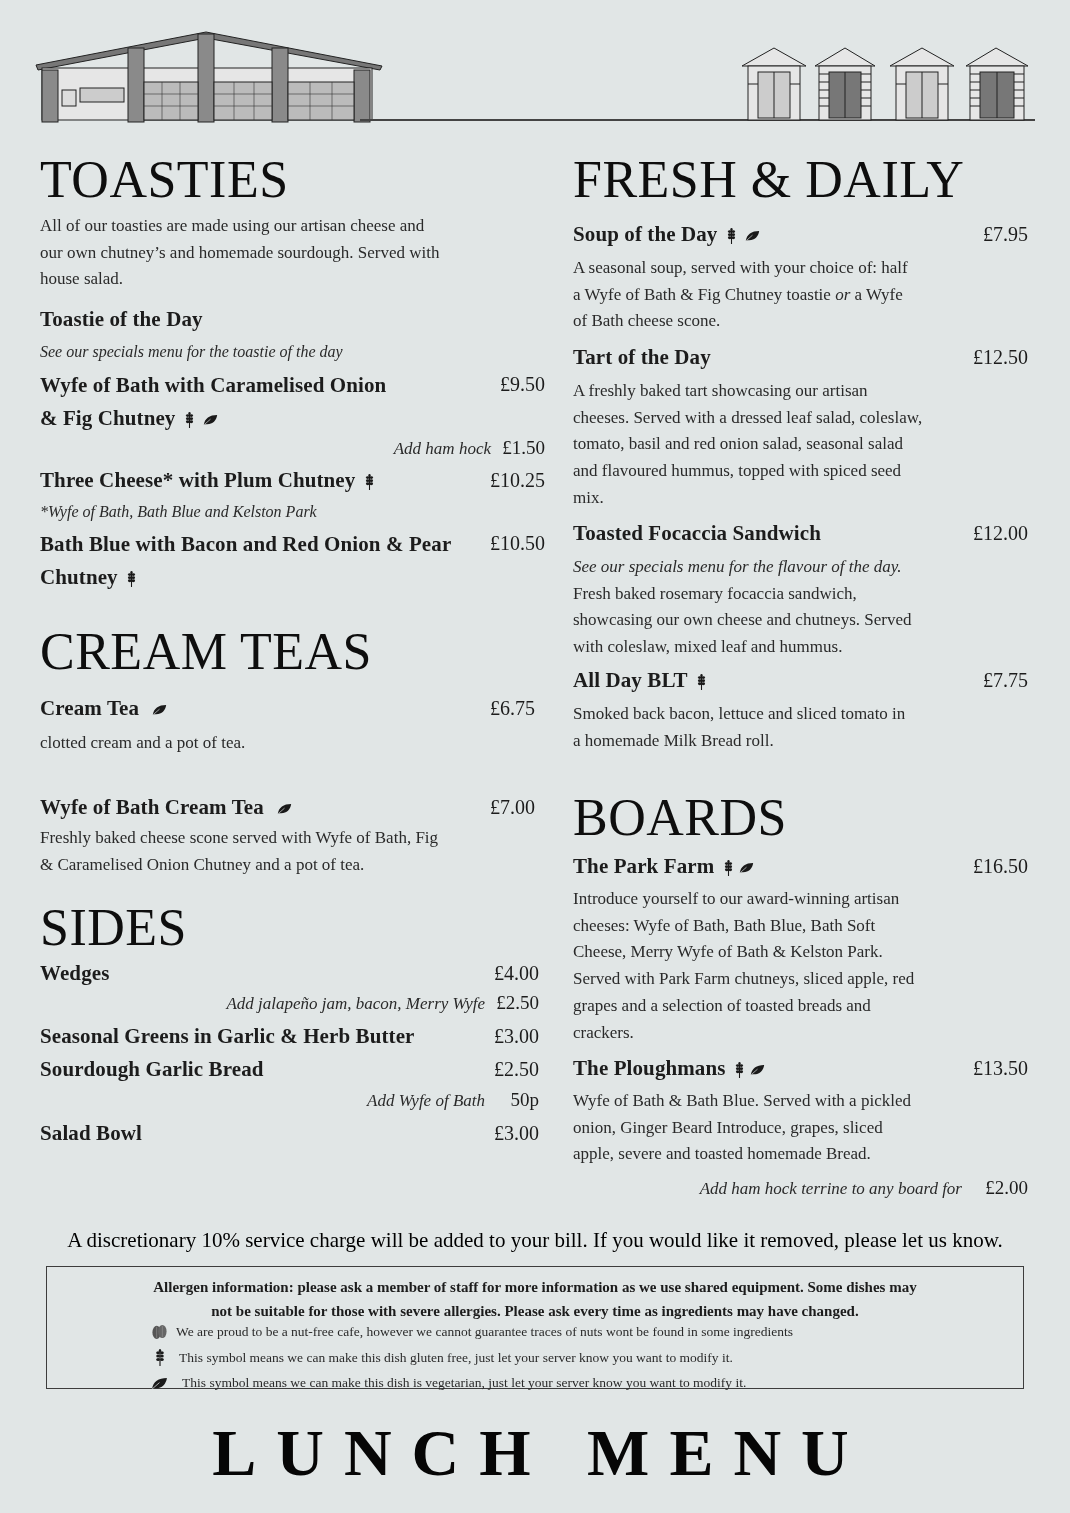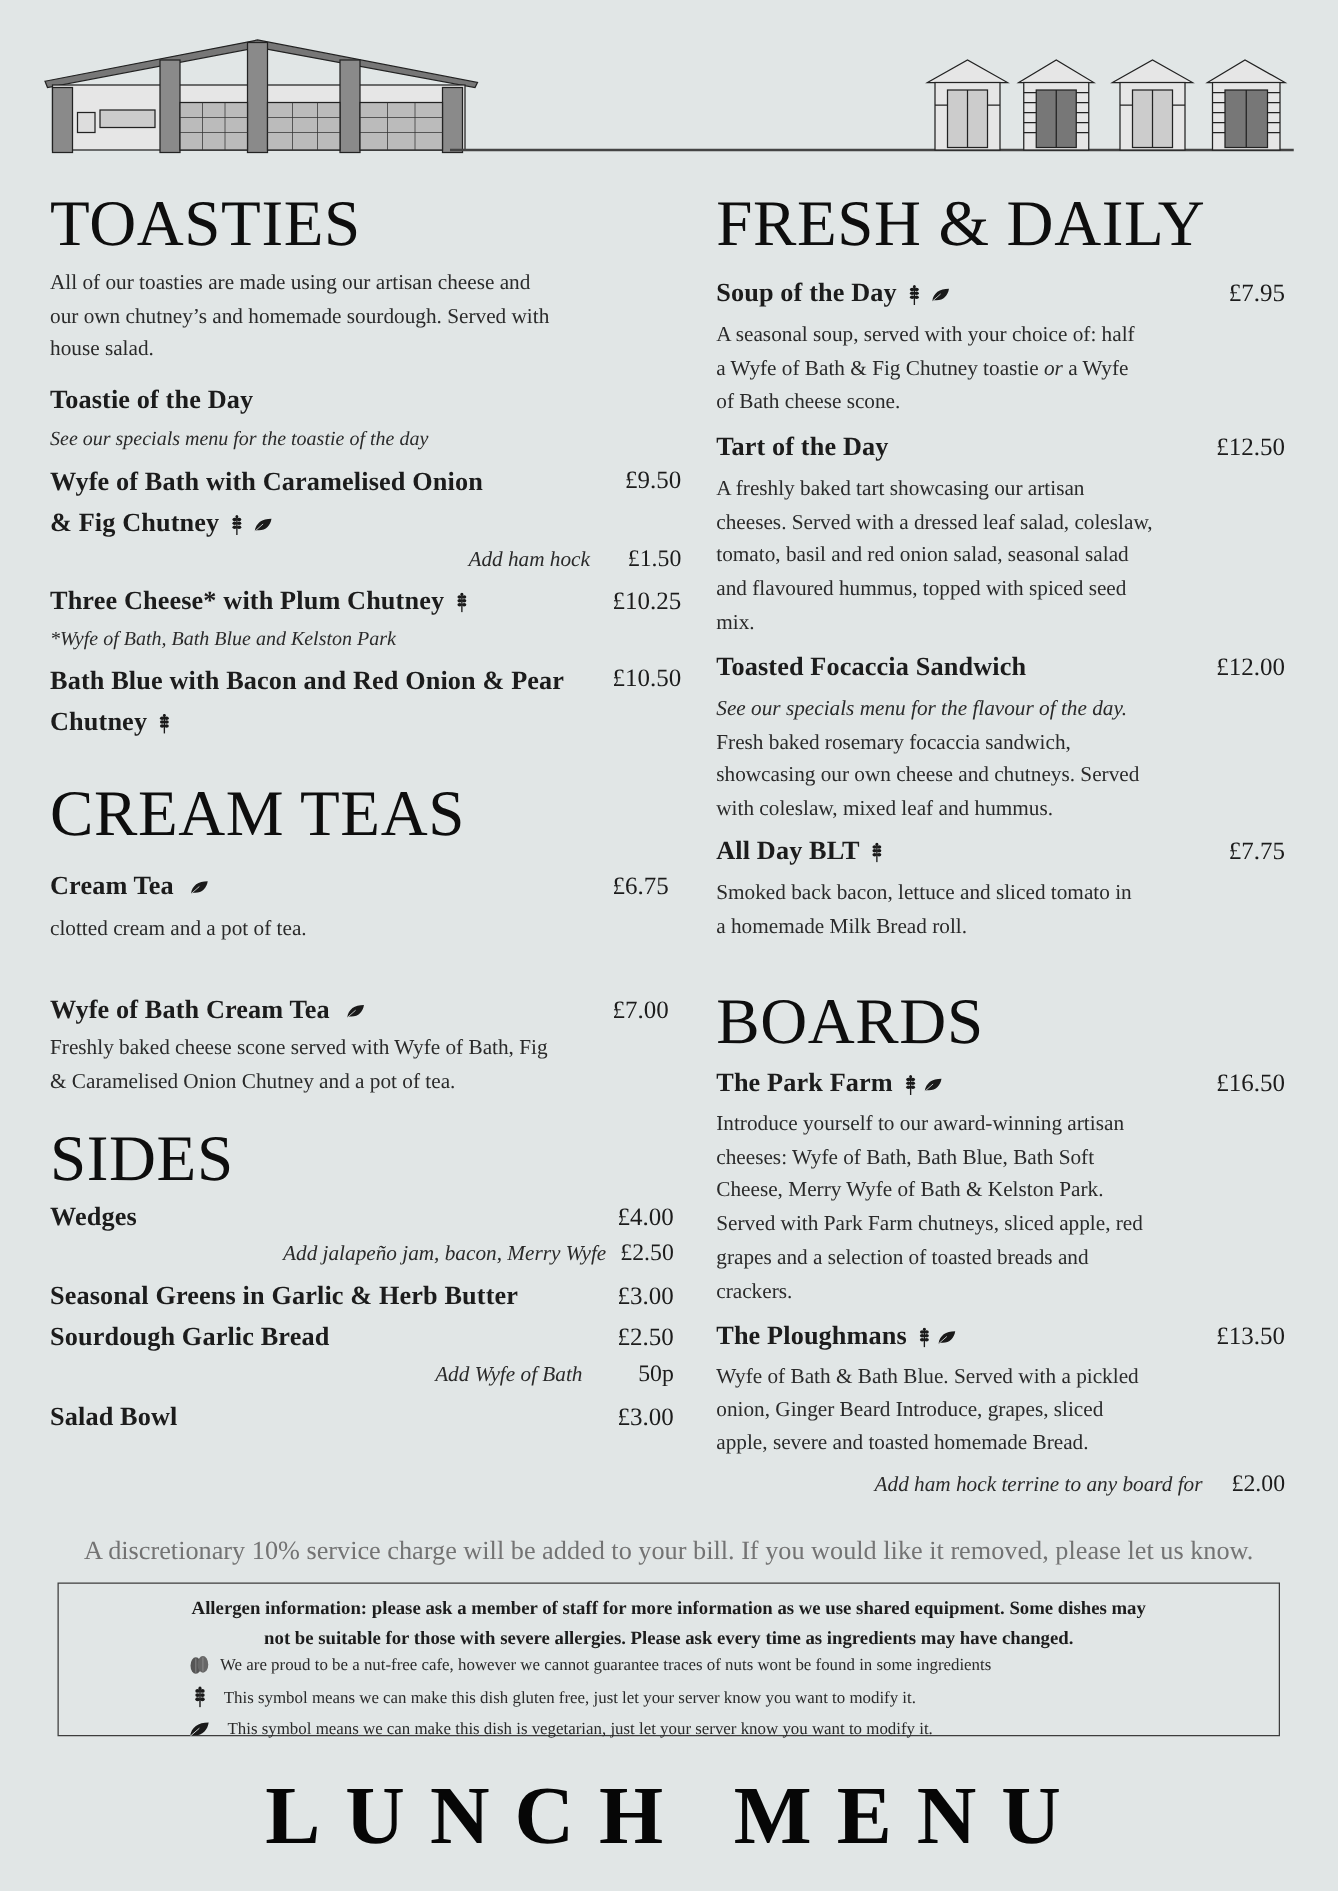--- a/index.html
+++ b/index.html
@@ -17,27 +17,27 @@
   .section-title { position: absolute; font-family: "Liberation Serif", "DejaVu Serif", serif; font-size: 52px; font-weight: normal; color: #0e0e0e; letter-spacing: 0.5px; white-space: nowrap; line-height: 1; }
 
   .item-row { position: absolute; left: 0; right: 0; display: flex; justify-content: space-between; align-items: baseline; }
   .item-name { font-size: 21px; font-weight: bold; color: #1c1c1c; line-height: 33px; letter-spacing: 0.1px; font-family: "Liberation Serif", serif; }
   .price { font-size: 20px; color: #1c1c1c; white-space: nowrap; font-family: "Liberation Serif", serif; }
 
   .desc { position: absolute; left: 0; font-size: 17px; line-height: 26.7px; color: #2a2a2a; font-family: "Liberation Serif", serif; }
   .desc.italic { font-style: italic; }
   .desc em { font-style: italic; }
 
-  .addon { position: absolute; right: 0; display: flex; align-items: baseline; gap: 29px; }
+  .addon { position: absolute; right: 0; display: flex; align-items: baseline; gap: 10px; }
   .addon-label { font-style: italic; font-size: 17px; color: #2a2a2a; }
   .addon-price { font-size: 19px; color: #1c1c1c; min-width: 44px; text-align: right; }
 
   .icon { display: inline-block; vertical-align: middle; margin-left: 4px; }
 
-  .service-note { position: absolute; left: 0; width: 1070px; top: 1228px; text-align: center; font-size: 21px; color: #737373; font-family: "Liberation Serif", serif; }
+  .service-note { position: absolute; left: 0; width: 1070px; top: 1228px; text-align: center; font-size: 21px; color: #000000; font-family: "Liberation Serif", serif; }
 
   .allergen-box { position: absolute; left: 46px; top: 1266px; width: 978px; height: 123px; border: 1.5px solid #3d3d3d; }
   .allergen-head { position: absolute; left: 0; width: 100%; top: 8px; text-align: center; font-size: 15px; font-weight: bold; line-height: 24px; color: #1c1c1c; padding: 0 60px; }
   .allergen-line { position: absolute; display: flex; align-items: center; gap: 8px; font-size: 13.5px; color: #2a2a2a; }
 
   .lunch-title { position: absolute; left: 0; width: 1070px; top: 1415px; text-align: center; font-size: 66px; font-weight: bold; letter-spacing: 20px; color: #060606; font-family: "Liberation Serif", "DejaVu Serif", serif; padding-left: 11px; }
 </style>
 </head>
 <body>
 

